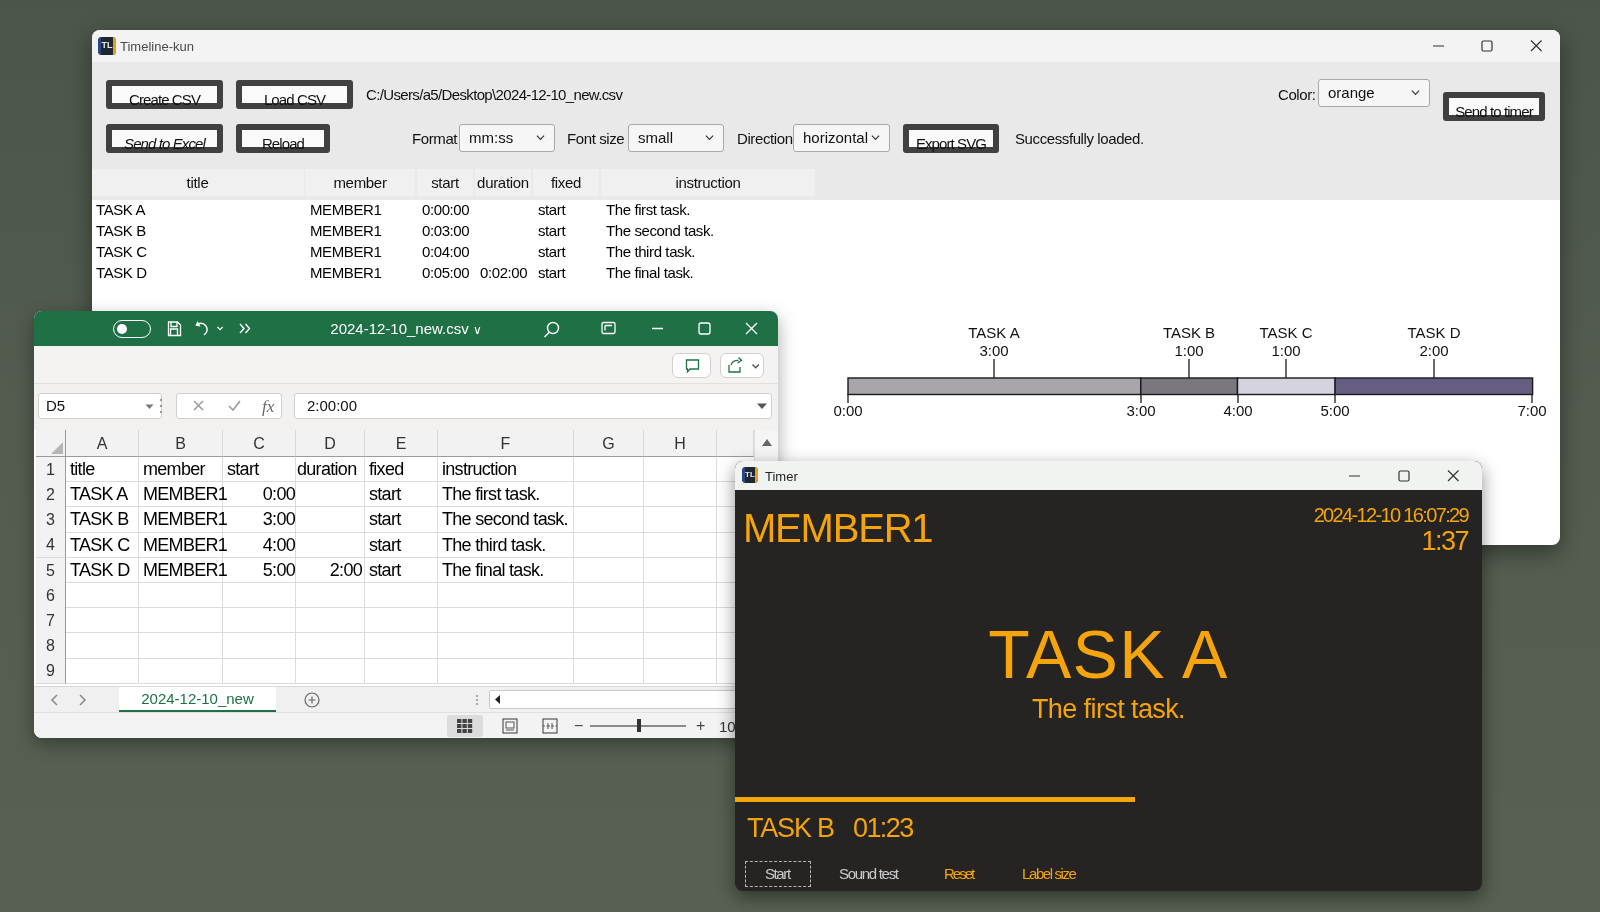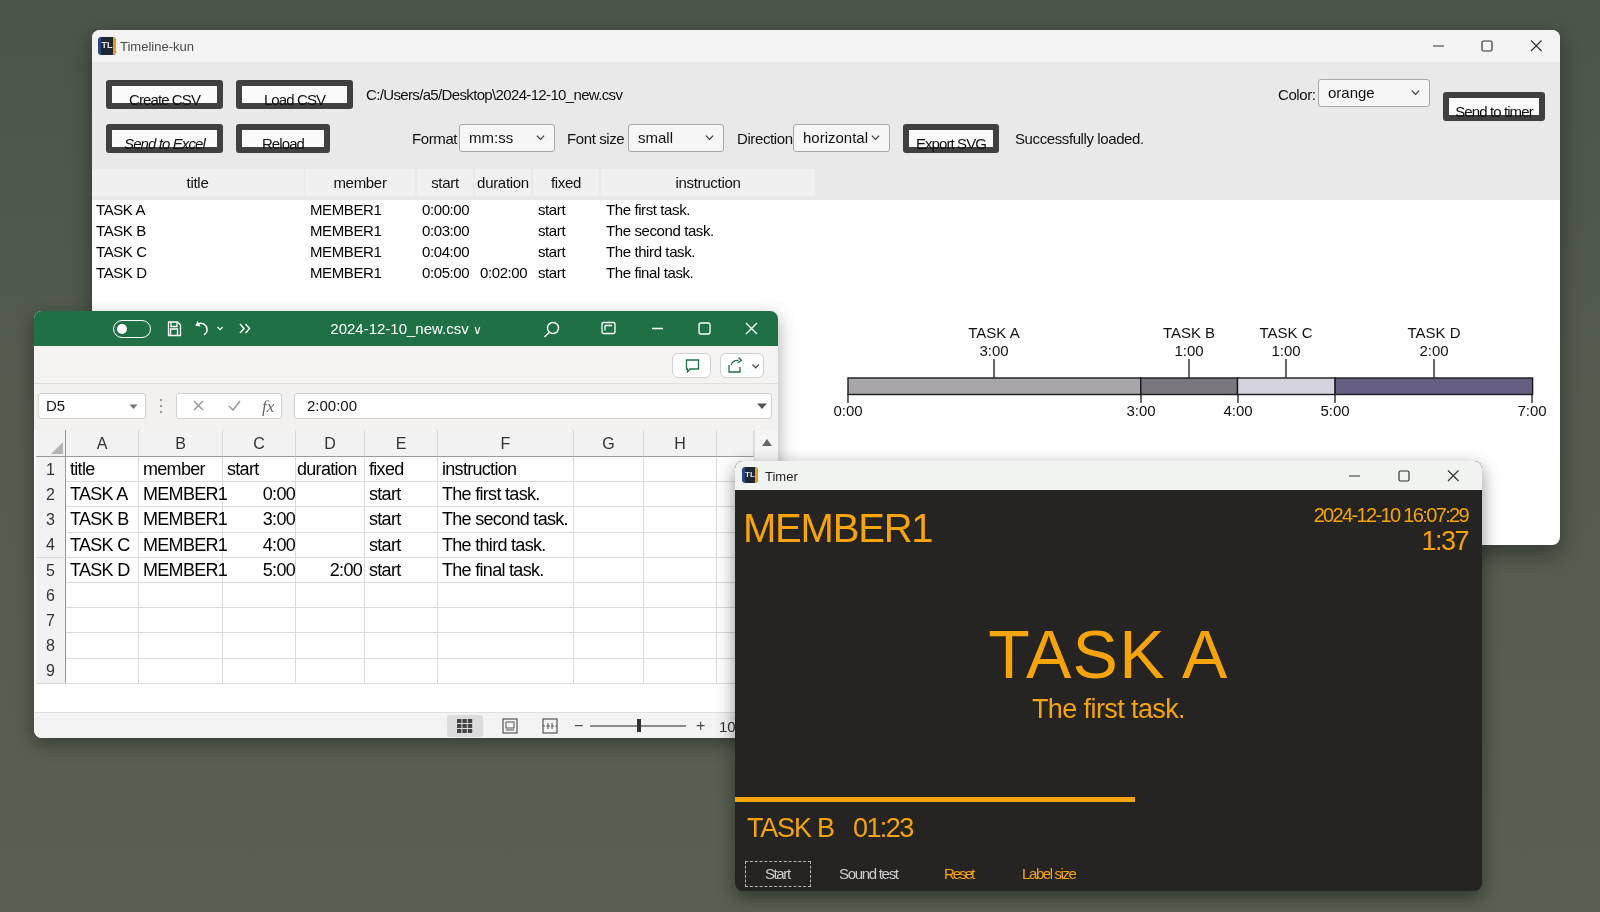--- a/index.html
+++ b/index.html
@@ -195,21 +195,21 @@
     </div>
     <div class="xlbox" style="left:686px; top:7px; width:44px; height:25px; border-radius:6px;">
       <svg width="44" height="23" viewBox="0 0 44 23">
         <path d="M8 11 v7 h11 v-5" fill="none" stroke="#1f7145" stroke-width="1.3"></path>
         <path d="M10 11 q2 -5 7.5 -4.5 M17.5 3.5 l3 3 l-4 2.5" fill="none" stroke="#1f7145" stroke-width="1.3"></path>
         <path d="M31.5 10.5 l3.2 3.2 l3.2-3.2" fill="none" stroke="#555" stroke-width="1.4"></path>
       </svg>
     </div>
   </div>
   <div id="xl-formula" class="abs">
-    <div class="xlbox" style="left:4px; top:9px; width:108px; height:26px; font-size:15px; color:#111; line-height:24px; padding-left:7px;">D5
+    <div class="xlbox" style="left:4px; top:9px; width:124px; height:26px; font-size:15px; color:#111; line-height:24px; padding-left:7px;">D5
       <svg class="abs" style="right:7px; top:9px;" width="9" height="8" viewBox="0 0 9 8">
           <path d="M0.5 1.5 L4.5 6 L8.5 1.5" fill="#777" stroke="none"></path>
         </svg>
     </div>
     <svg class="abs" style="left:120px; top:9px;" width="14" height="26" viewBox="0 0 14 26">
         <g fill="#999">
           <circle cx="7" cy="7" r="1.2"></circle>
           <circle cx="7" cy="13" r="1.2"></circle>
           <circle cx="7" cy="19" r="1.2"></circle>
         </g>
@@ -296,20 +296,43 @@
       <div class="abs" style="left:303px; top:78px;">start</div>
       <div class="abs" style="left:376px; top:78px;">The third task.</div>
       <div class="abs" style="left:4px;   top:103px;">TASK D</div>
       <div class="abs" style="left:77px;  top:103px;">MEMBER1</div>
       <div class="abs" style="left:181px; top:103px; width:48px; text-align:right;">5:00</div>
       <div class="abs" style="left:250px; top:103px; width:46px; text-align:right;">2:00</div>
       <div class="abs" style="left:303px; top:103px;">start</div>
       <div class="abs" style="left:376px; top:103px;">The final task.</div>
     </div>
   </div>
+  <div id="xl-tabs" class="abs">
+    <svg class="abs" style="left:14px; top:6px;" width="50" height="14" viewBox="0 0 50 14">
+        <path d="M9 2 L4 7 L9 12" fill="none" stroke="#888" stroke-width="1.5"></path>
+        <path d="M32 2 L37 7 L32 12" fill="none" stroke="#888" stroke-width="1.5"></path>
+      </svg>
+    <div class="abs" style="left:85px; top:0; width:157px; height:25px; background:#fff; border-bottom:2.5px solid #1f7145; text-align:center; font-size:15px; color:#1f7145; line-height:24px;">2024-12-10_new</div>
+    <svg class="abs" style="left:270px; top:5px;" width="16" height="16" viewBox="0 0 16 16">
+        <circle cx="8" cy="8" r="7" fill="none" stroke="#666" stroke-width="1.2"></circle>
+        <path d="M8 4.5 V11.5 M4.5 8 H11.5" stroke="#666" stroke-width="1.2"></path>
+      </svg>
+    <svg class="abs" style="left:438px; top:6px;" width="10" height="14" viewBox="0 0 10 14">
+        <g fill="#999">
+          <circle cx="5" cy="3" r="1.1"></circle>
+          <circle cx="5" cy="7" r="1.1"></circle>
+          <circle cx="5" cy="11" r="1.1"></circle>
+        </g>
+      </svg>
+    <div class="abs" style="left:455px; top:3px; width:289px; height:19px; background:#fff; border:1px solid #c9c9c9; border-radius:2px;">
+      <svg width="16" height="17" viewBox="0 0 16 17">
+          <path d="M10 4 L5 8.5 L10 13" fill="#222"></path>
+        </svg>
+    </div>
+  </div>
   <div id="xl-status" class="abs">
     <div class="abs" style="left:413px; top:2px; width:36px; height:22px; background:#dcdcdc; border-radius:3px;"></div>
     <svg class="abs" style="left:421px; top:5px;" width="20" height="16" viewBox="0 0 20 16">
       <g fill="#444">
           <rect x="2" y="1" width="4.4" height="4"></rect>
           <rect x="7.4" y="1" width="4.4" height="4"></rect>
           <rect x="12.8" y="1" width="4.4" height="4"></rect>
       <rect x="2" y="6" width="4.4" height="4"></rect>
           <rect x="7.4" y="6" width="4.4" height="4"></rect>
           <rect x="12.8" y="6" width="4.4" height="4"></rect>

